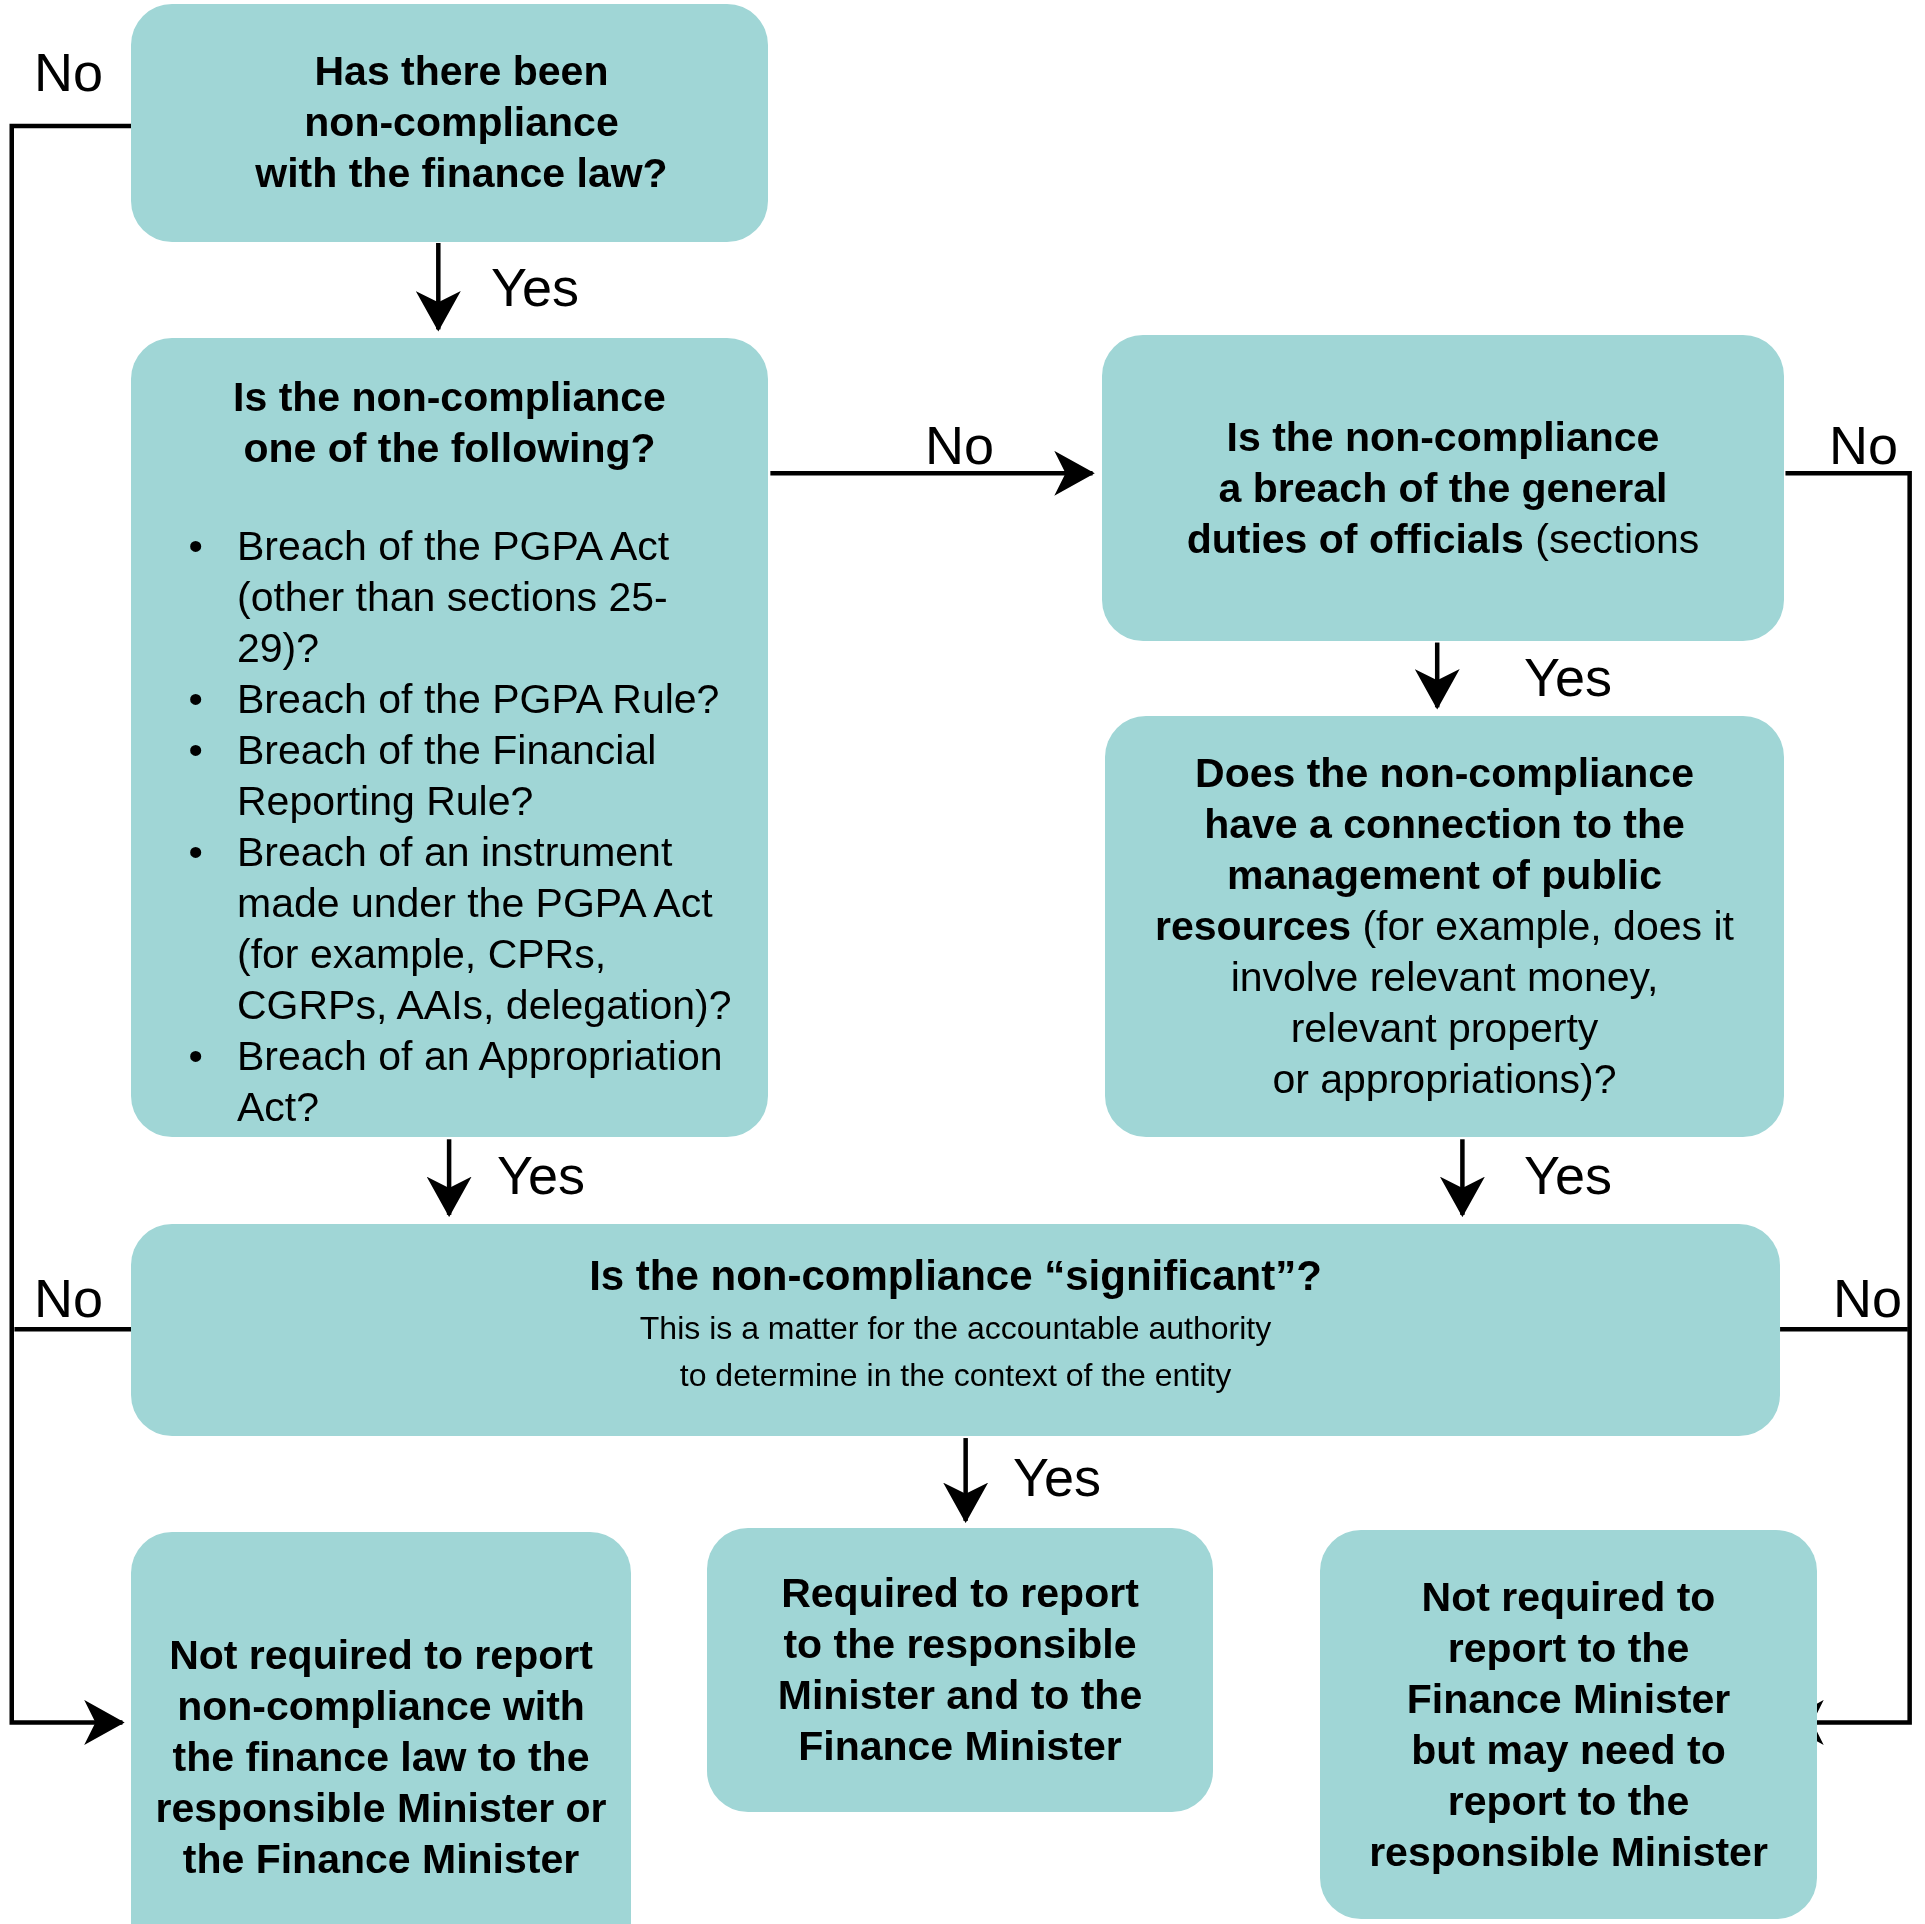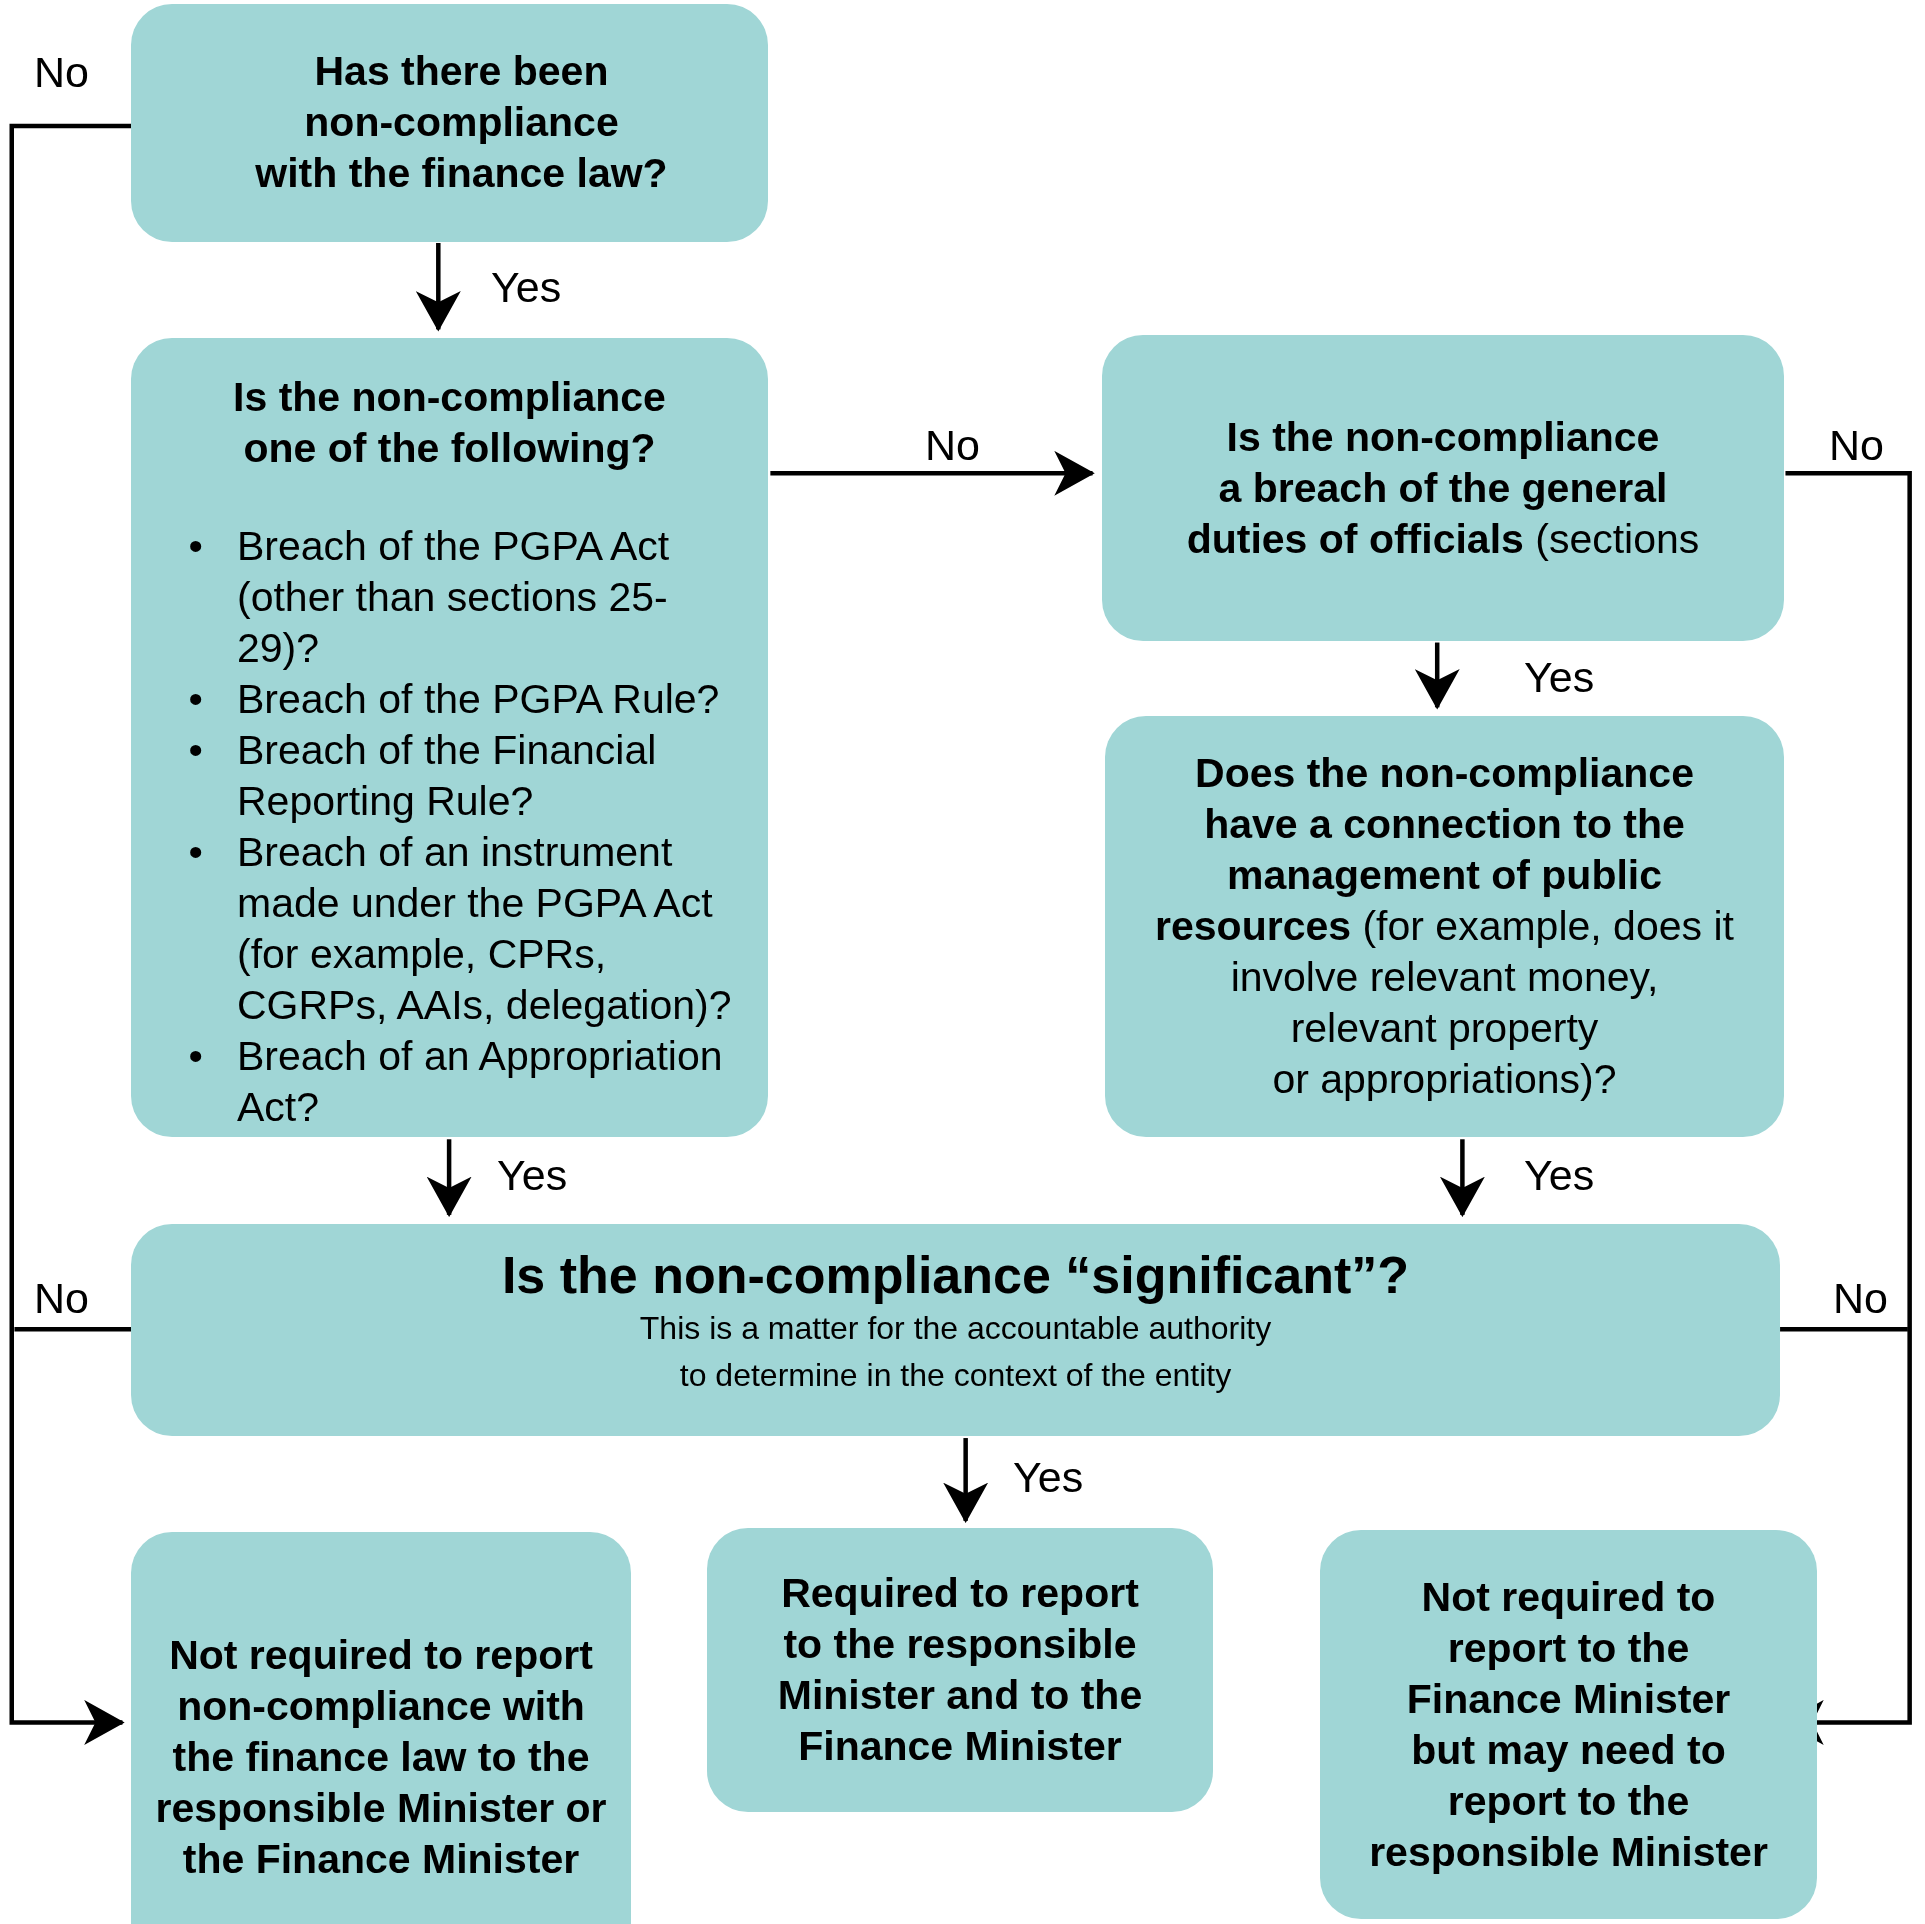--- a/index.html
+++ b/index.html
@@ -28,25 +28,25 @@
     text-align:left;align-self:stretch;
   }
   #box-b li{
     position:relative;padding-left:63px;font-size:41px;line-height:51px;
     font-weight:400;
   }
   #box-b li::before{
     content:"\2022";position:absolute;left:14.4px;top:0;
   }
   
-  #box-e .title{font-size:52px;line-height:59px;font-weight:700;}
+  #box-e .title{font-size:42px;line-height:59px;font-weight:700;}
   #box-e .line{font-size:32px;line-height:47px;}
   
   .edge-label{
-    position:absolute;font-size:43px;line-height:45px;font-weight:400;
+    position:absolute;font-size:54px;line-height:45px;font-weight:400;
     white-space:nowrap;
   }
   svg.connectors{position:absolute;left:0;top:0;pointer-events:none;}
   svg.connectors path{stroke:var(--line);stroke-width:5;fill:none;}
 </style>
 </head>
 <body>
 
 <svg class="connectors" width="1925" height="1924" viewBox="0 0 2139 2138">
   <defs>

